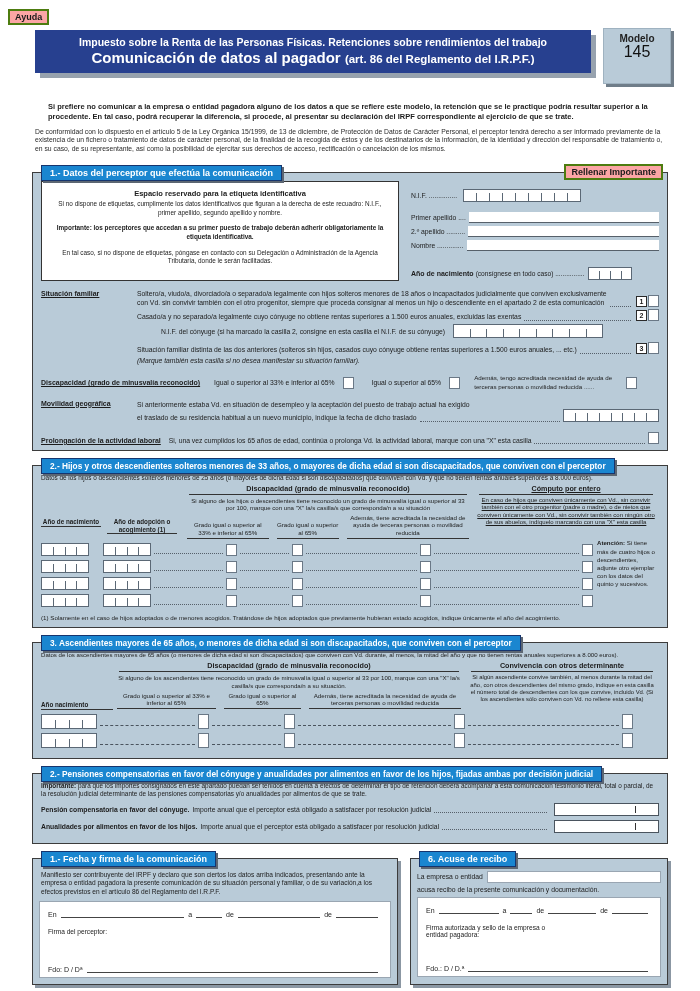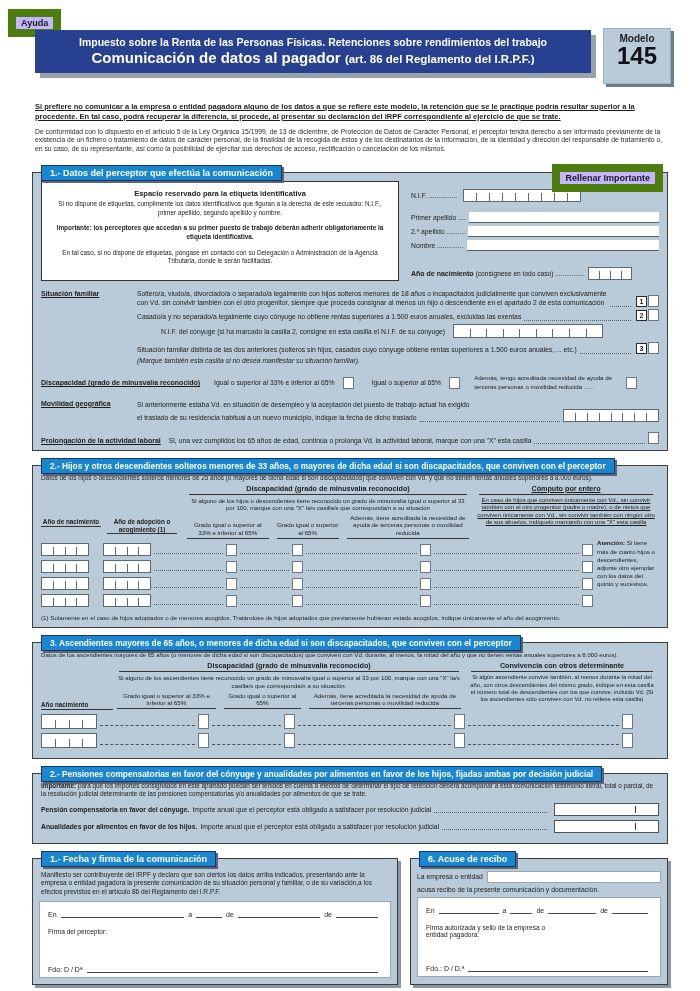--- a/index.html
+++ b/index.html
@@ -1,35 +1,35 @@
 <!DOCTYPE html>
 <html><head>
 <meta charset="utf-8">
 <style>
   * { box-sizing: border-box; margin:0; padding:0; }
   html,body { width:700px; background:#fff; }
   body { font-family:"Liberation Sans", sans-serif; color:#1c1c1c; position:relative; height:991px; font-size:7px; }
 
-  .btn-orange { display:inline-block; background:#c4b5fd; border:8px solid #4d7c0f; color:#1a1a1a;
+  .btn-orange { display:inline-block; background:#fca5a5; border:2px solid #4d7c0f; color:#1a1a1a;
     font-weight:bold; font-size:9px; padding:1px 5px; cursor:pointer; }
 
   
   .ayuda { position:absolute; top:9px; left:8px; }
   .titlebar-wrap { position:relative; margin:30px 0 0 35px; width:636px; height:62px; }
   .titlebar { position:absolute; left:0; top:0; width:556px; background:#27408f; color:#fff;
     text-align:center; padding:6px 6px 7px; box-shadow:5px 5px 0 #97a2ae; }
   .titlebar .t1 { font-size:10.5px; font-weight:bold; }
   .titlebar .t2 { font-size:15px; font-weight:bold; margin-top:1px; }
   .titlebar .t2 small { font-size:11.5px; }
   .modelo { position:absolute; right:0; top:-2px; width:68px; height:56px; background:#b9cbd8;
     border:1px solid #9fb2c0; box-shadow:3px 3px 0 #6f7d89; text-align:center; padding-top:4px; }
   .modelo .m1 { font-size:10px; font-weight:bold; color:#222; }
-  .modelo .m2 { font-size:24px; font-weight:bold; color:#111; line-height:1; }
-
-  .intro1 { margin:10px 35px 0; width:630px; font-size:7.5px; font-weight:bold; line-height:1.3;text-decoration:underline; }
+  .modelo .m2 { font-size:16px; font-weight:normal; color:#111; line-height:1; }
+
+  .intro1 { margin:10px 48px 0; width:630px; font-size:7.5px; font-weight:bold; line-height:1.3; }
   .intro2 { margin:6px 35px 0; width:630px; font-size:6.8px; line-height:1.3; color:#2a2a2a; }
 
   
   .sec { position:relative; margin:14px 0 0 32px; width:636px; border:1px solid #3c3c3c;
     background:#b9cbd8; padding:8px 8px 6px; }
   .tab { position:absolute; top:-8px; left:8px; background:#1a86d0; color:#fff; font-weight:bold;
     font-size:9px; padding:2px 8px 2px; border:1px solid #16356e; box-shadow:2px 2px 0 #5c6672; white-space:nowrap; }
   .tab.small { font-size:8.3px; }
   .rellenar-top { position:absolute; top:-9px; right:4px; }
 

